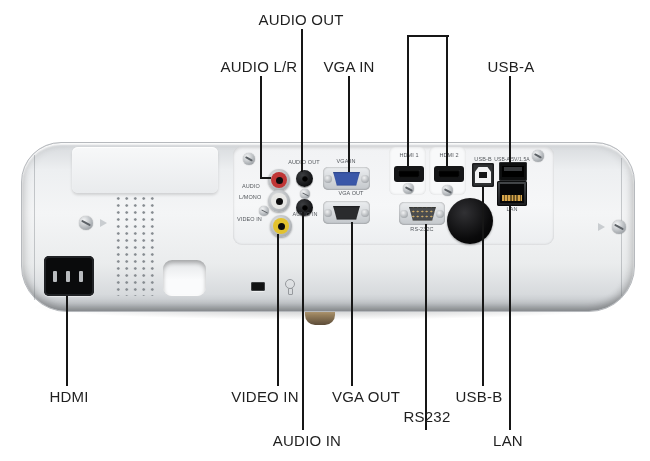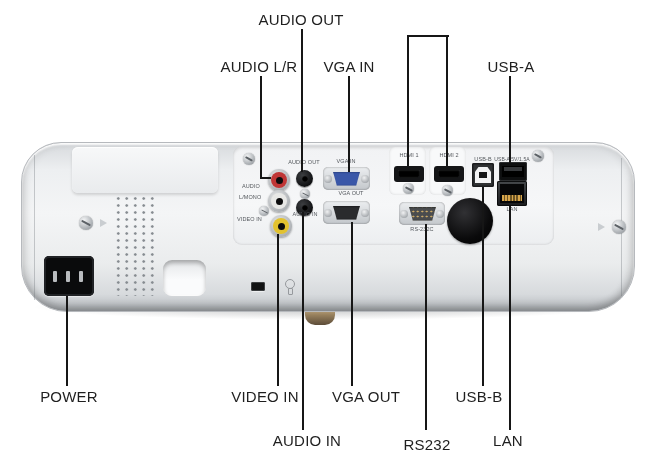--- a/index.html
+++ b/index.html
@@ -124,26 +124,26 @@
 </head>
 <body>
 
 <div class="stage">
 
   <div class="callout-label" style="left:301px;top:11px;">AUDIO OUT</div>
   <div class="callout-label" style="left:259px;top:58px;">AUDIO L/R</div>
   <div class="callout-label" style="left:349px;top:58px;">VGA IN</div>
   <div class="callout-label" style="left:511px;top:58px;">USB-A</div>
 
-  <div class="callout-label" style="left:69px;top:388px;">POWER</div>
+  <div class="callout-label" style="left:69px;top:388px;">HDMI</div>
   <div class="callout-label" style="left:265px;top:388px;">VIDEO IN</div>
   <div class="callout-label" style="left:366px;top:388px;">VGA OUT</div>
   <div class="callout-label" style="left:479px;top:388px;">USB-B</div>
   <div class="callout-label" style="left:307px;top:432px;">AUDIO IN</div>
-  <div class="callout-label" style="left:427px;top:436px;">RS232</div>
+  <div class="callout-label" style="left:427px;top:408px;">RS232</div>
   <div class="callout-label" style="left:508px;top:432px;">LAN</div>
 
   <div class="cl" style="left:260px;top:76px;width:2px;height:103px;"></div>
   <div class="cl" style="left:261px;top:177px;width:10px;height:2px;"></div>
   <div class="cl" style="left:301px;top:29px;width:2px;height:143px;"></div>
   <div class="cl" style="left:348px;top:76px;width:2px;height:96px;"></div>
   <div class="cl" style="left:407px;top:35px;width:42px;height:2px;"></div>
   <div class="cl" style="left:407px;top:35px;width:2px;height:132px;"></div>
   <div class="cl" style="left:446px;top:35px;width:2px;height:132px;"></div>
   <div class="cl" style="left:509px;top:76px;width:2px;height:87px;"></div>

